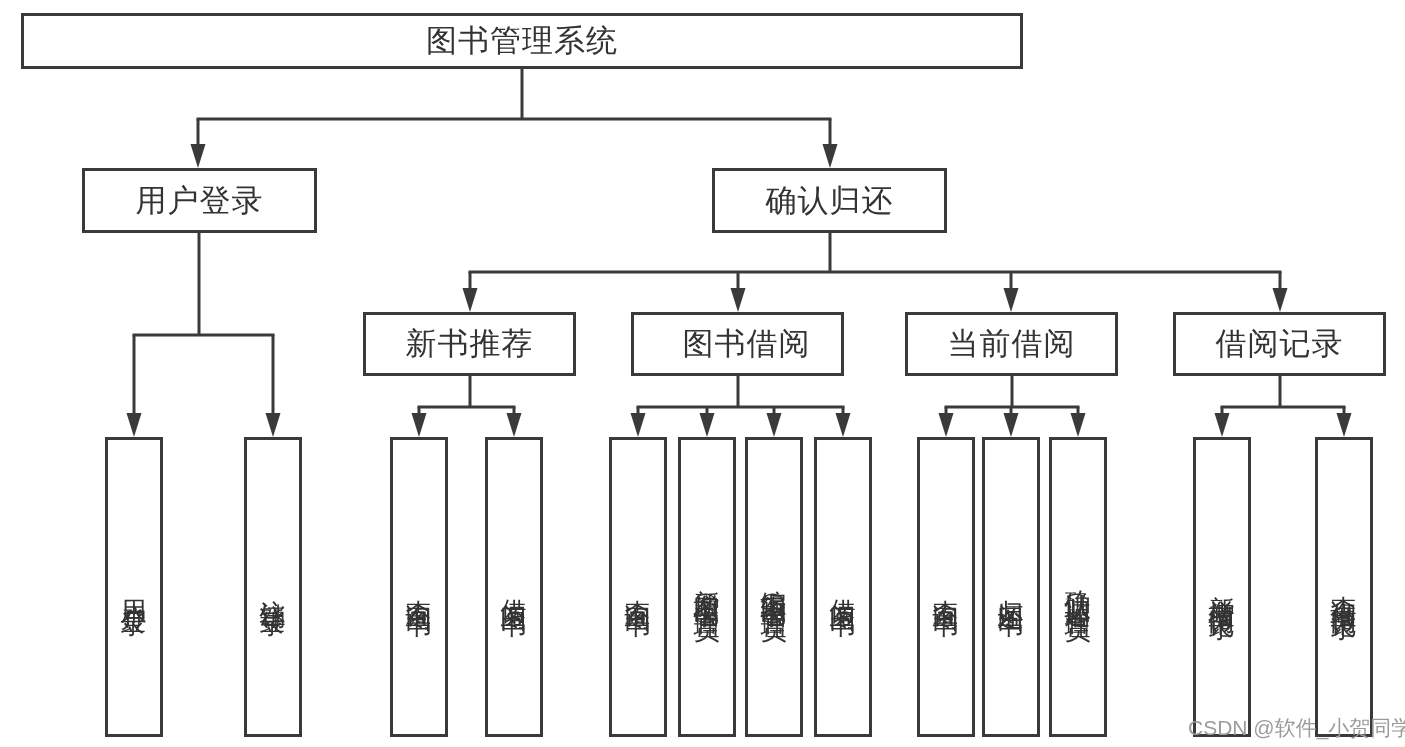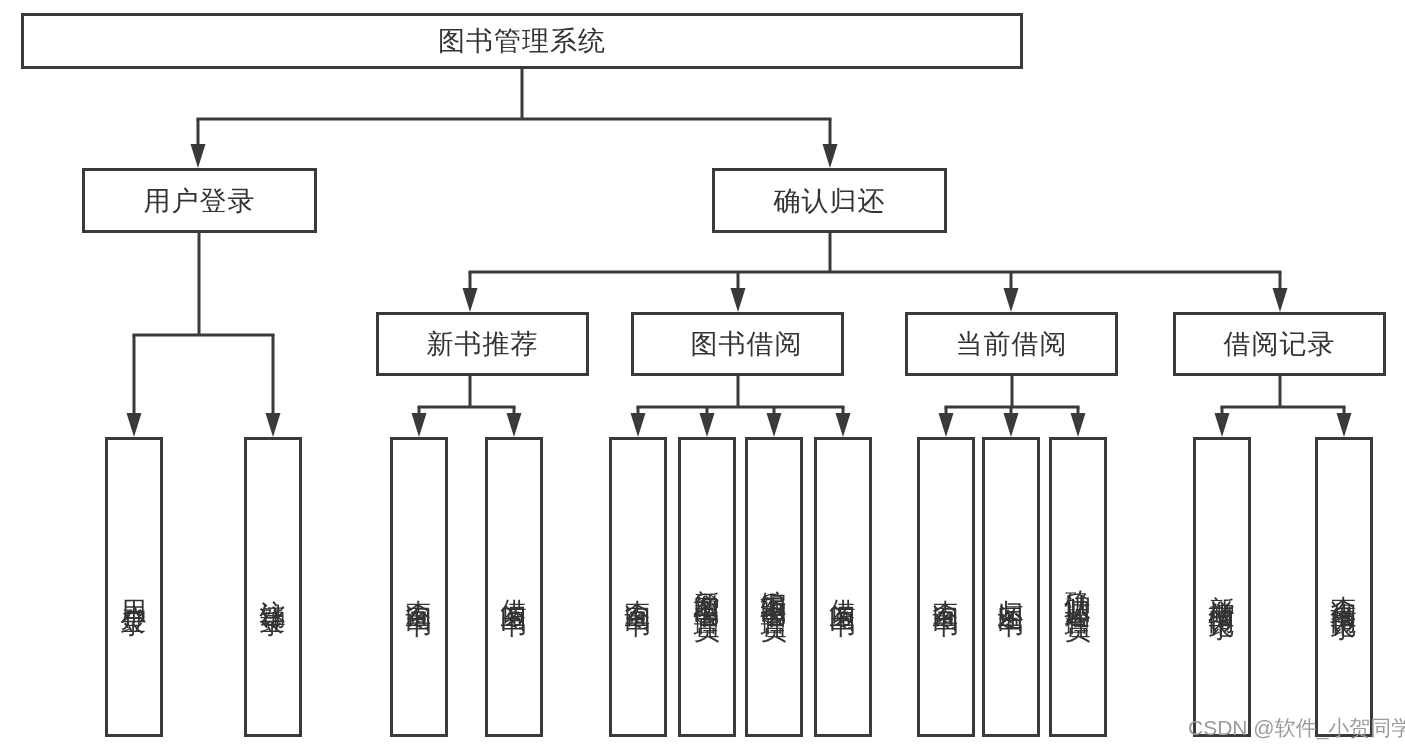--- a/index.html
+++ b/index.html
@@ -26,30 +26,30 @@
     box-sizing: border-box;
     border: 3px solid #3a3a3a;
     background: #ffffff;
     display: flex;
     align-items: center;
     justify-content: center;
     color: #333333;
     text-align: center;
   }
   .h-label {
-    font-size: 27px;
+    font-size: 31px;
     letter-spacing: 1px;
     white-space: nowrap;
   }
   .root-box   { left: 21px;  top: 13px;  width: 1002px; height: 56px; }
   .l2-box     { top: 168px;  width: 235px; height: 65px; }
   .l2-user    { left: 82px; }
   .l2-book    { left: 712px; }
   .l3-box     { top: 312px;  width: 213px; height: 64px; }
-  .l3-new     { left: 376px; }
+  .l3-new     { left: 363px; }
   .l3-borrow  { left: 631px; padding-left: 18px; }
   .l3-current { left: 905px; }
   .l3-record  { left: 1173px; }
   .leaf {
     top: 437px;
     width: 58px;
     height: 300px;
   }
   .v-label {
     writing-mode: vertical-rl;

